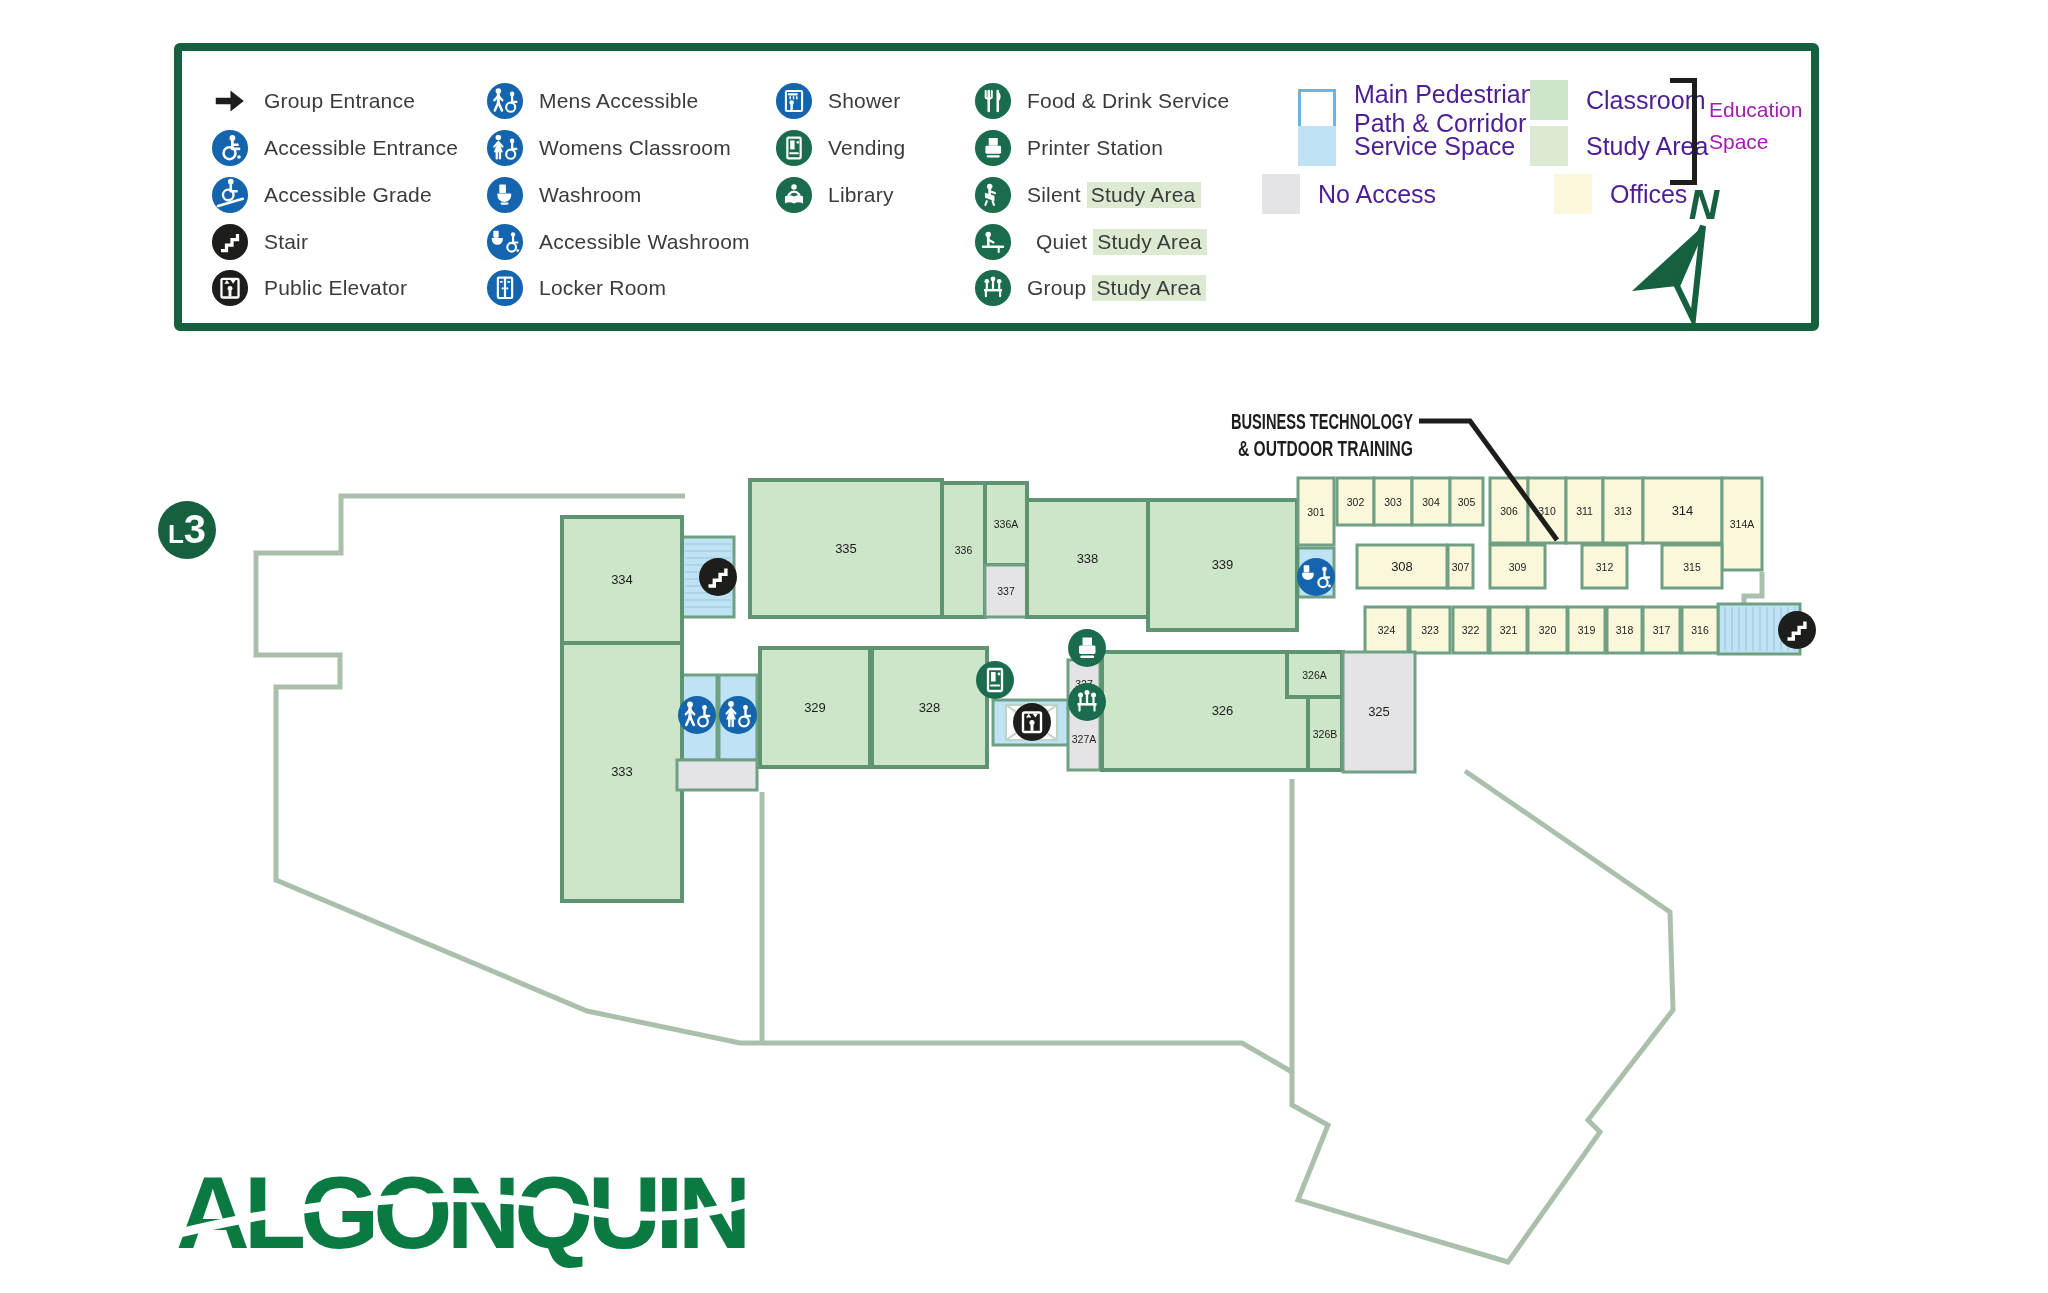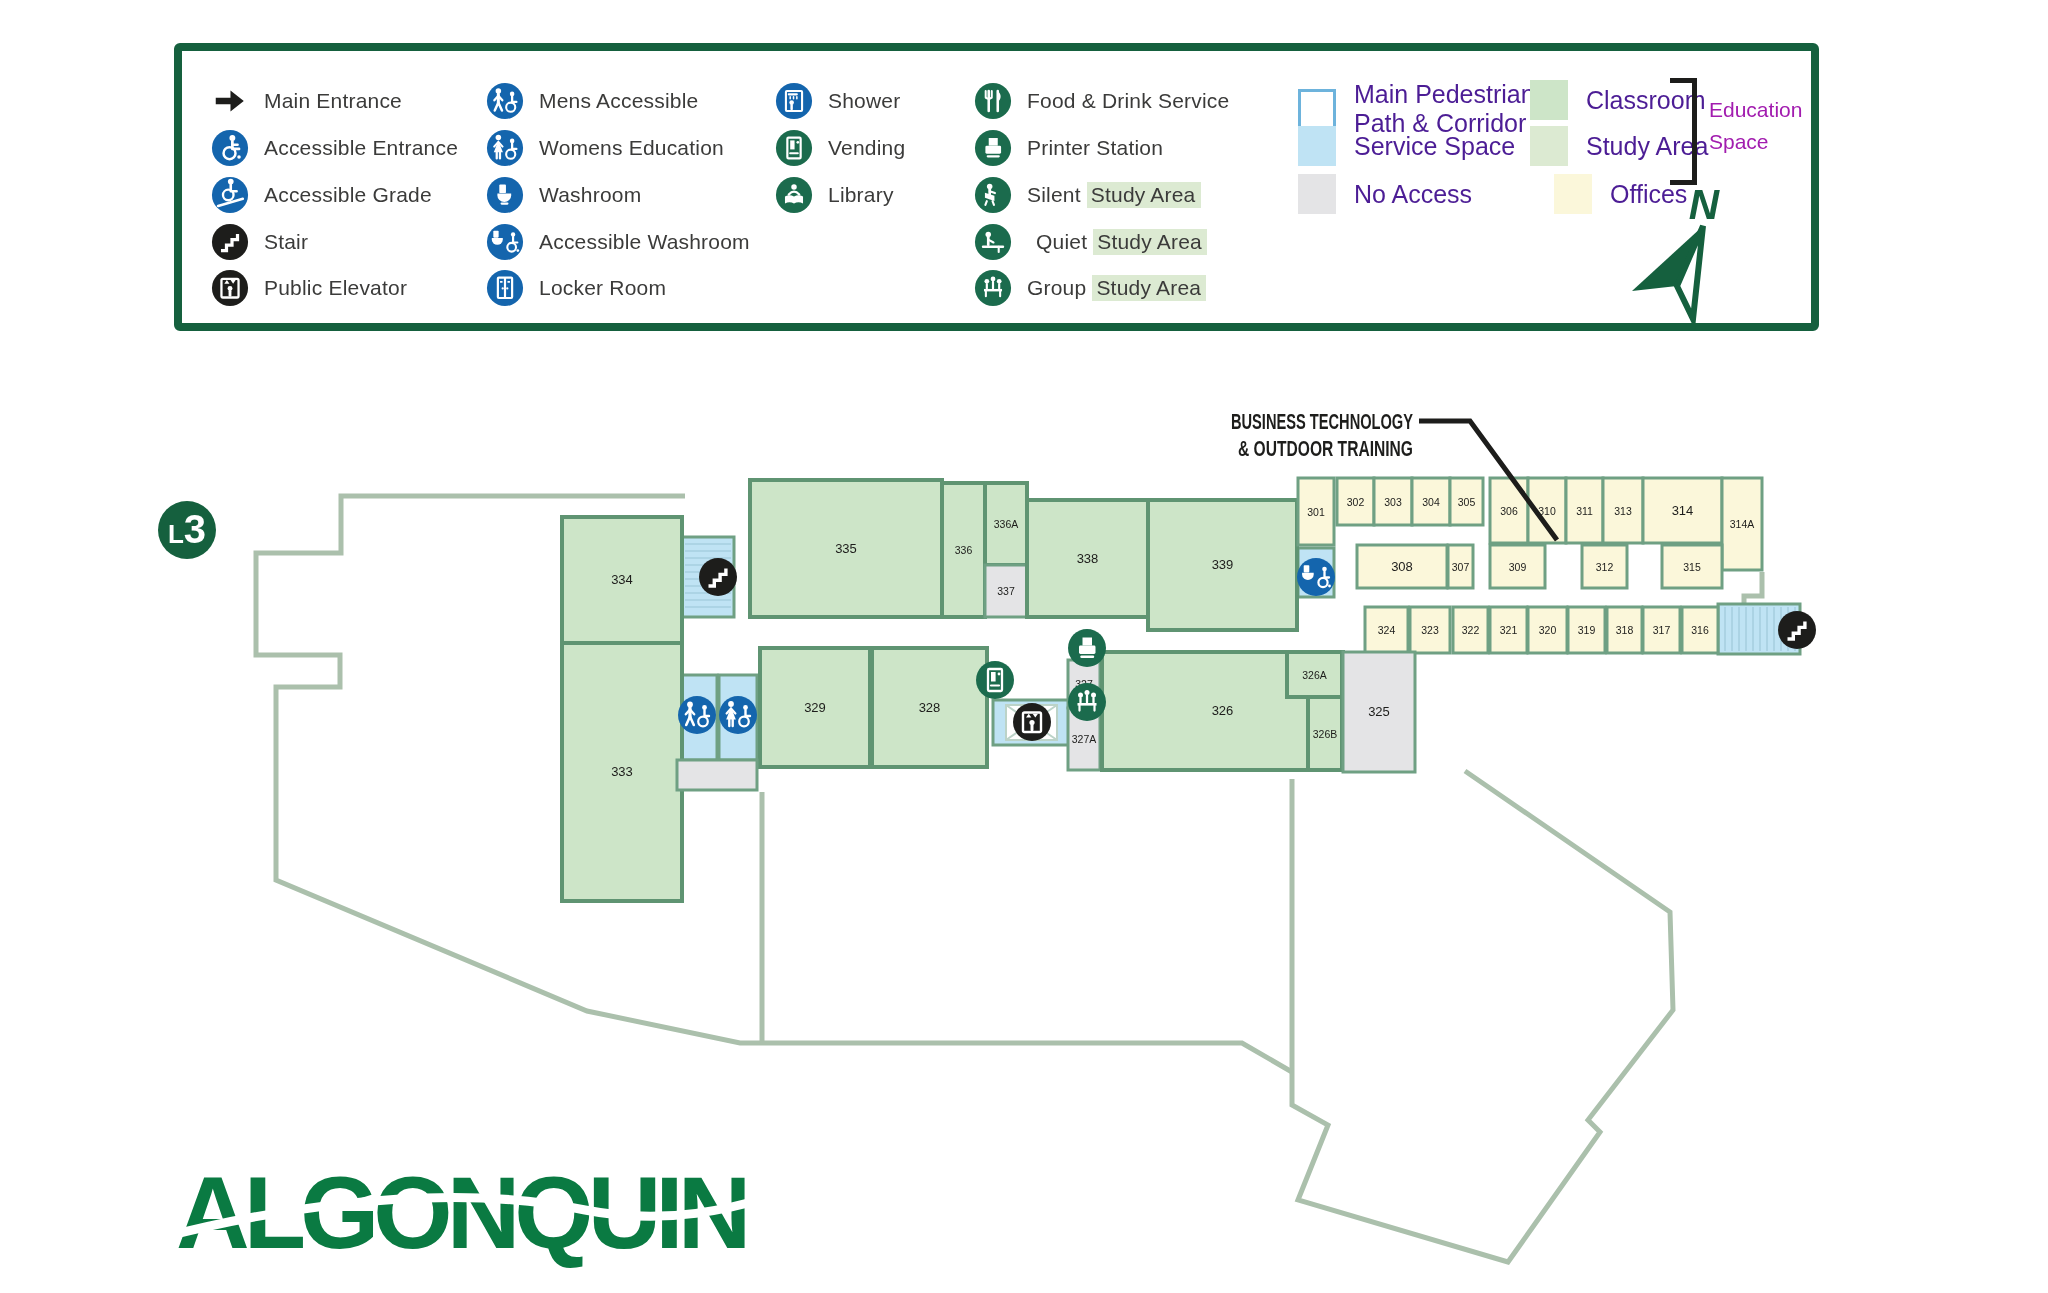--- a/index.html
+++ b/index.html
@@ -205,21 +205,21 @@
       <text x="176" y="1248" font-size="102" font-weight="bold" letter-spacing="-6" fill="#0a7a42">ALGONQUIN</text>
       <path d="M 160,1238 C 330,1194 480,1188 585,1210 C 662,1225 732,1212 800,1186" stroke="#fff" stroke-width="9" fill="none"></path>
     </svg>
 
   <div class="legend-panel">
     <div id="lg-cols">
         <div class="lg-item" style="left: 29px; top: 31px;">
           <svg width="38" height="38" viewBox="0 0 40 40">
             <path d="M5,16.5 h15.5 v-7.5 l14,11 -14,11 v-7.5 H5 z" fill="#1d1d1b"></path>
           </svg>
-          <span class="lg-label">Main Entrance</span>
+          <span class="lg-label">Group Entrance</span>
         </div>
         <div class="lg-item" style="left: 29px; top: 78px;">
           <svg width="38" height="38" viewBox="0 0 40 40">
             <circle cx="20" cy="20" r="19" fill="#1465ad"></circle>
             <circle cx="22.5" cy="9.5" r="3.1" fill="#fff"></circle>
             <path d="M22.5,13 v8 h7" stroke="#fff" stroke-width="2.9" fill="none" stroke-linecap="round" stroke-linejoin="round"></path>
             <path d="M22.5,16.5 h5.5" stroke="#fff" stroke-width="2.6" stroke-linecap="round"></path>
             <circle cx="19.5" cy="25.5" r="6.3" stroke="#fff" stroke-width="2.6" fill="none"></circle>
             <circle cx="29.5" cy="29.5" r="1.9" fill="#fff"></circle>
           </svg>
@@ -272,21 +272,21 @@
           <svg width="38" height="38" viewBox="0 0 40 40">
             <circle cx="20" cy="20" r="19" fill="#1465ad"></circle>
             <circle cx="13" cy="9" r="2.9" fill="#fff"></circle>
             <path d="M13,12 L8.2,24.5 h9.6 z" fill="#fff"></path>
             <path d="M11.3,24.5 v6.5 M14.7,24.5 v6.5" stroke="#fff" stroke-width="2.4" stroke-linecap="round"></path>
             <path d="M13,13.5 l-4.4,5 M13,13.5 l4.4,5" stroke="#fff" stroke-width="2.2" stroke-linecap="round"></path>
             <circle cx="27.5" cy="12.5" r="2.4" fill="#fff"></circle>
             <path d="M27.5,15 v6 h4.5" stroke="#fff" stroke-width="2.4" fill="none" stroke-linecap="round" stroke-linejoin="round"></path>
             <circle cx="26" cy="26.5" r="4.8" stroke="#fff" stroke-width="2.2" fill="none"></circle>
           </svg>
-          <span class="lg-label">Womens Education</span>
+          <span class="lg-label">Womens Classroom</span>
         </div>
         <div class="lg-item" style="left: 304px; top: 125px;">
           <svg width="38" height="38" viewBox="0 0 40 40">
             <circle cx="20" cy="20" r="19" fill="#1465ad"></circle>
             <rect x="14" y="9" width="7" height="9" rx="1" fill="#fff"></rect>
             <path d="M12,18.5 h14.5 v2 a7.2,6.8 0 0 1 -14.5,0 z" fill="#fff"></path>
             <path d="M16.5,29 h6" stroke="#fff" stroke-width="2.4" stroke-linecap="round"></path>
           </svg>
           <span class="lg-label">Washroom</span>
         </div>
@@ -403,21 +403,21 @@
       </div>
     <div id="lg-areas">
         <div class="sw-item" style="left: 1116px; top: 29px;">
           <span class="swatch" style="background:#fff;border:3px solid #6db3dc;"></span>
           <span class="sw-label">Main Pedestrian<br>Path &amp; Corridor</span>
         </div>
         <div class="sw-item" style="left: 1116px; top: 75px;">
           <span class="swatch" style="background:#bfe3f4;"></span>
           <span class="sw-label">Service Space</span>
         </div>
-        <div class="sw-item" style="left: 1116px; top: 123px;">
+        <div class="sw-item" style="left: 1080px; top: 123px;">
           <span class="swatch" style="background:#e4e4e6;"></span>
           <span class="sw-label">No Access</span>
         </div>
         <div class="sw-item" style="left: 1348px; top: 29px;">
           <span class="swatch" style="background:#cde5c8;"></span>
           <span class="sw-label">Classroom</span>
         </div>
         <div class="sw-item" style="left: 1348px; top: 75px;">
           <span class="swatch" style="background:#dcead2;"></span>
           <span class="sw-label">Study Area</span>

